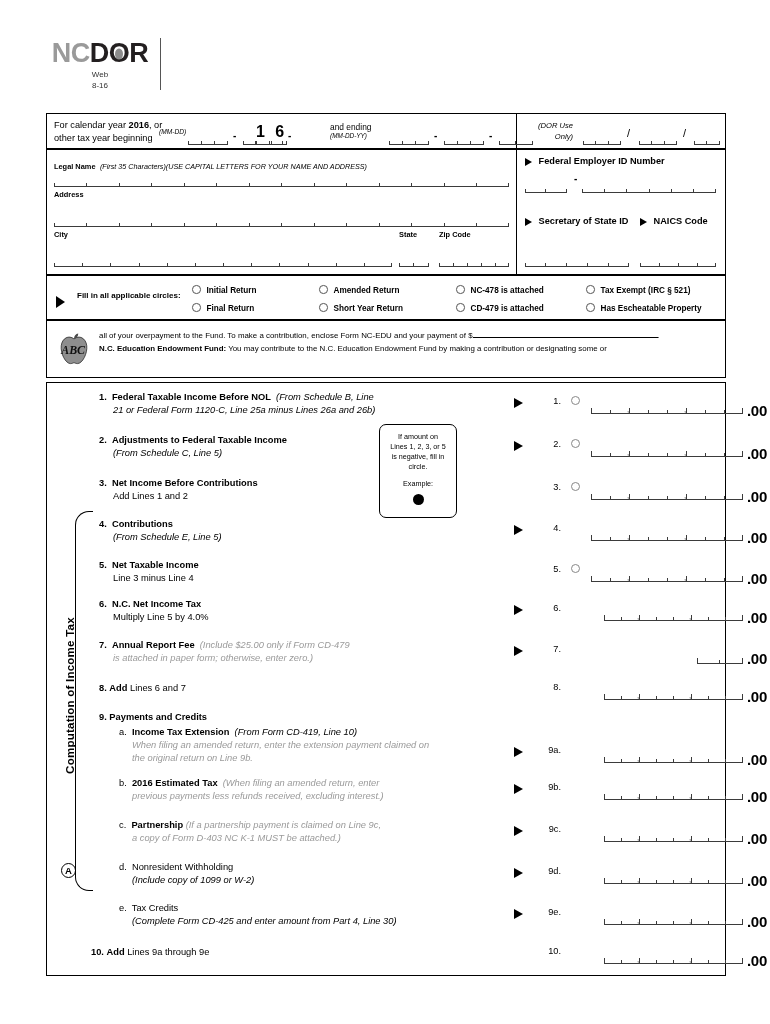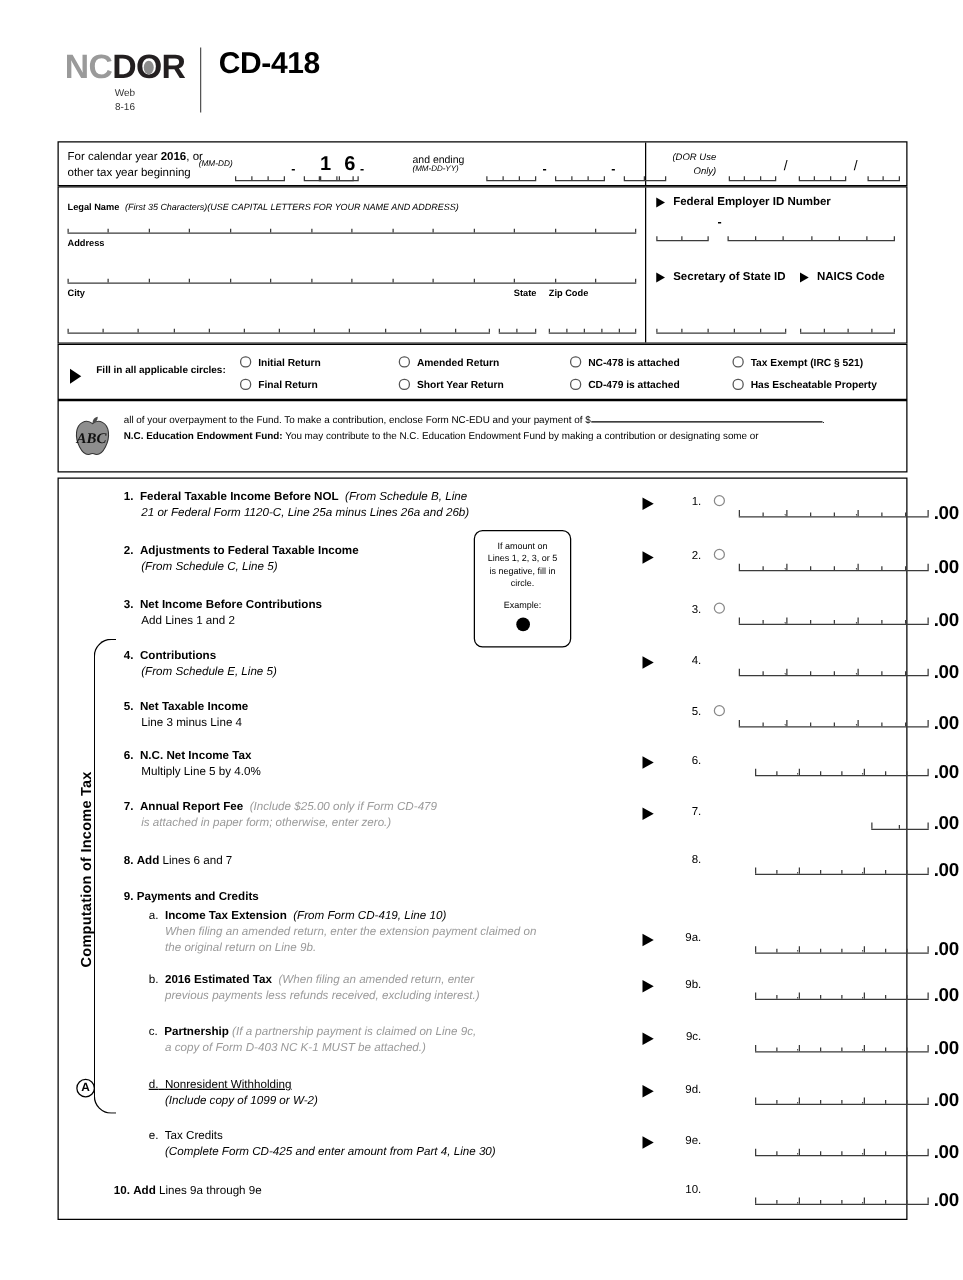--- a/index.html
+++ b/index.html
@@ -126,21 +126,20 @@
   <div class="hdr">
     <div class="logo-wrap">
       <div class="logo"><span class="nc">NC</span><span class="dor">D<span class="o-dot">O</span>R</span></div>
       <div class="webver">
         <div>Web</div>
         <div>8-16</div>
       </div>
     </div>
     <div class="hdr-div"></div>
     <div class="hdr-titles">
-      <div class="form-no">CD-418</div>
     </div>
   </div>
 
   <div class="box yearbox">
     <div class="yr-left">
       <div class="yr-txt">
         <div>For calendar year <b>2016</b>, or</div>
         <div>other tax year beginning</div>
       </div>
       <div class="mmdd">(MM-DD)</div>
@@ -256,21 +255,21 @@
           <span class="tk" style="left:260px"></span>
           <span class="tk" style="left:292px"></span>
           <span class="tk" style="left:325px"></span>
           <span class="tk" style="left:357px"></span>
           <span class="tk" style="left:390px"></span>
           <span class="tk" style="left:422px"></span>
           <span class="tk" style="left:454px"></span>
       </div>
 
       <div class="lbl" style="position:absolute; left:7px; top:80px;">City</div>
-      <div class="lbl" style="position:absolute; left:364px; top:80px;">State</div>
+      <div class="lbl" style="position:absolute; left:352px; top:80px;">State</div>
       <div class="lbl" style="position:absolute; left:392px; top:80px;">Zip Code</div>
 
       <div class="tickline" style="left:7px; top:108px; width:338px;">
         <span class="tk" style="left:0"></span>
           <span class="tk" style="left:28px"></span>
           <span class="tk" style="left:56px"></span>
           <span class="tk" style="left:85px"></span>
           <span class="tk" style="left:113px"></span>
           <span class="tk" style="left:141px"></span>
           <span class="tk" style="left:169px"></span>
@@ -672,21 +671,21 @@
             <span class="cm" style="left:85px">,</span>
             <span class="tkl" style="left:87px"></span>
             <span class="tk" style="left:104px"></span>
             <span class="tk" style="left:121px"></span>
             <span class="tkl" style="left:138px"></span>
         </div>
         <span class="cents" style="left:648px; top:11px;">.00</span>
       </div>
 
       <div class="lrow" style="top:478px;">
-        <div class="ltxt" style="left:20px; width:340px;text-decoration:underline;">
+        <div class="ltxt" style="left:20px; width:340px;">
           <span>d.</span>&nbsp;
           <span>Nonresident Withholding</span><br>
           <i style="margin-left:13px;display:inline-block;">(Include copy of 1099 or W-2)</i>
         </div>
         <span class="arw" style="left:415px; top:7px;"></span>
         <span class="num" style="left:436px; top:5px;">9d.</span>
         <div class="tickline" style="left:505px; top:14px; width:139px;">
           <span class="tkl" style="left:0"></span>
             <span class="tk" style="left:17px"></span>
             <span class="cm" style="left:33px">,</span>

